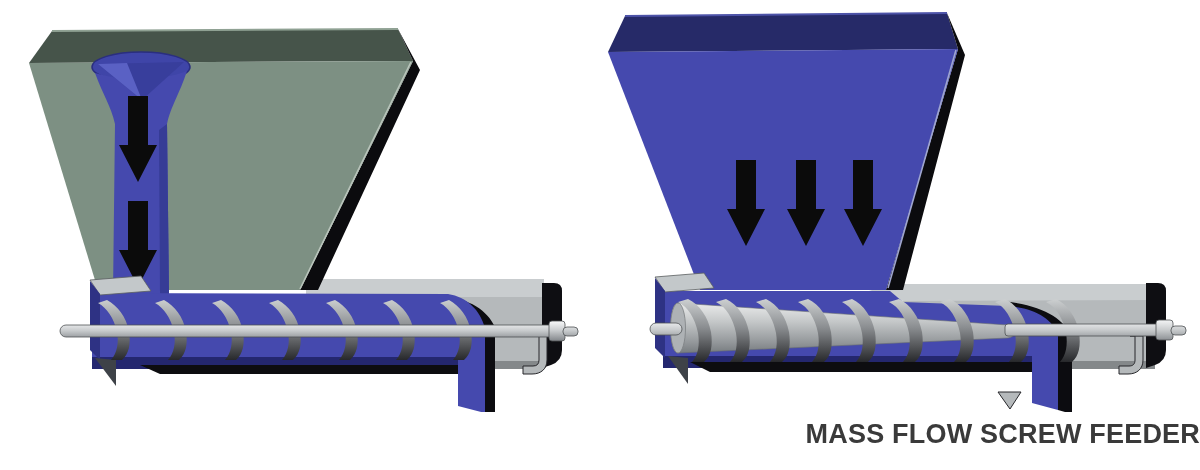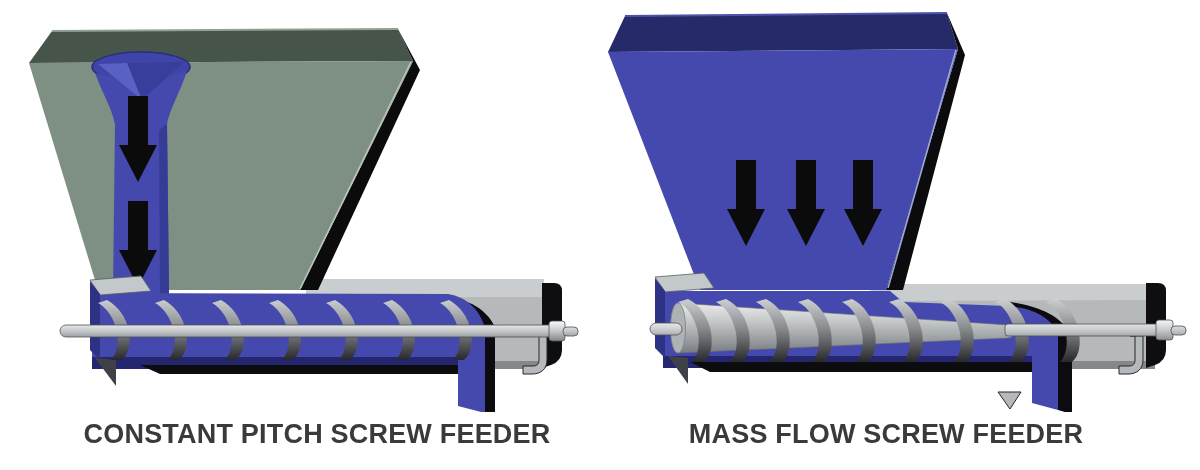--- a/index.html
+++ b/index.html
@@ -4,21 +4,21 @@
 <style>
   html,body{margin:0;padding:0;background:#ffffff;}
   .canvas{position:relative;width:1200px;height:470px;background:#ffffff;overflow:hidden;
           font-family:"Liberation Sans",sans-serif;}
   .panel{position:absolute;top:0;width:600px;height:470px;}
   .panel.left{left:0;} .panel.right{left:600px;}
   .panel svg{display:block;}
   .caption{position:absolute;top:419px;left:0;width:600px;text-align:center;
            font-size:27px;font-weight:600;color:#3a3a3a;letter-spacing:.2px;white-space:nowrap;}
   .panel.left  .caption{text-indent:34px;}
-  .panel.right .caption{text-indent:-28px;}
+  .panel.right .caption{text-indent:-28px;text-align:right;}
 </style>
 </head>
 <body>
 
 <div class="canvas">
 
   <figure class="panel left" style="margin:0">
     <svg width="600" height="412" viewBox="0 0 600 412">
       <defs>
         <linearGradient id="lgShaft" x1="0" y1="322" x2="0" y2="341" gradientUnits="userSpaceOnUse">
@@ -82,21 +82,20 @@
         <use href="#lFlight" x="392"></use>
         <use href="#lFlight" x="449"></use>
       </g>
 
       <g>
         <rect x="60" y="325" width="500" height="12" rx="6" fill="url(#lgShaft)" stroke="#4e5254" stroke-width="0.8"></rect>
         <rect x="549" y="321" width="16" height="20" rx="3" fill="url(#lgShaft)" stroke="#4e5254" stroke-width="0.8"></rect>
         <rect x="563" y="327" width="15" height="9" rx="4" fill="url(#lgShaft)" stroke="#4e5254" stroke-width="0.8"></rect>
       </g>
     </svg>
-    <figcaption class="caption">CONSTANT PITCH SCREW FEEDER</figcaption>
   </figure>
 
   <figure class="panel right" style="margin:0">
     <svg width="600" height="412" viewBox="600 0 600 412">
       <defs>
         <linearGradient id="rgShaft" x1="0" y1="320" x2="0" y2="342" gradientUnits="userSpaceOnUse">
           <stop offset="0" stop-color="#f4f5f6"></stop>
             <stop offset="0.45" stop-color="#c8cbcd"></stop>
             <stop offset="1" stop-color="#82868a"></stop>
         </linearGradient>

